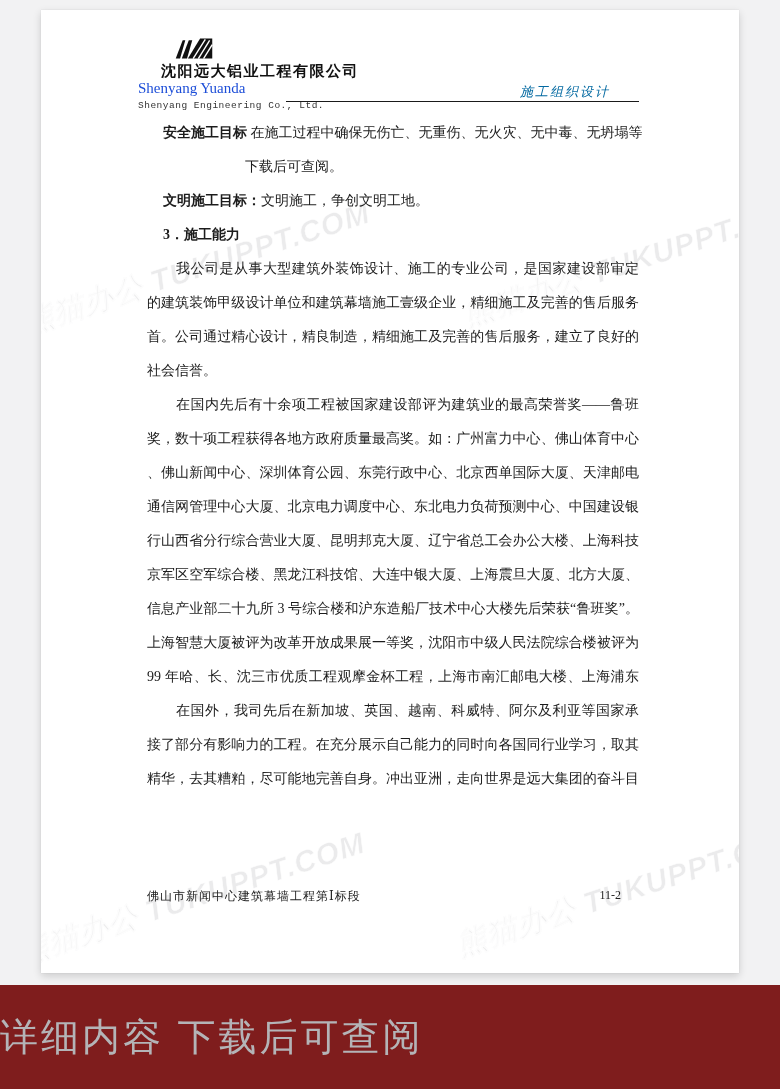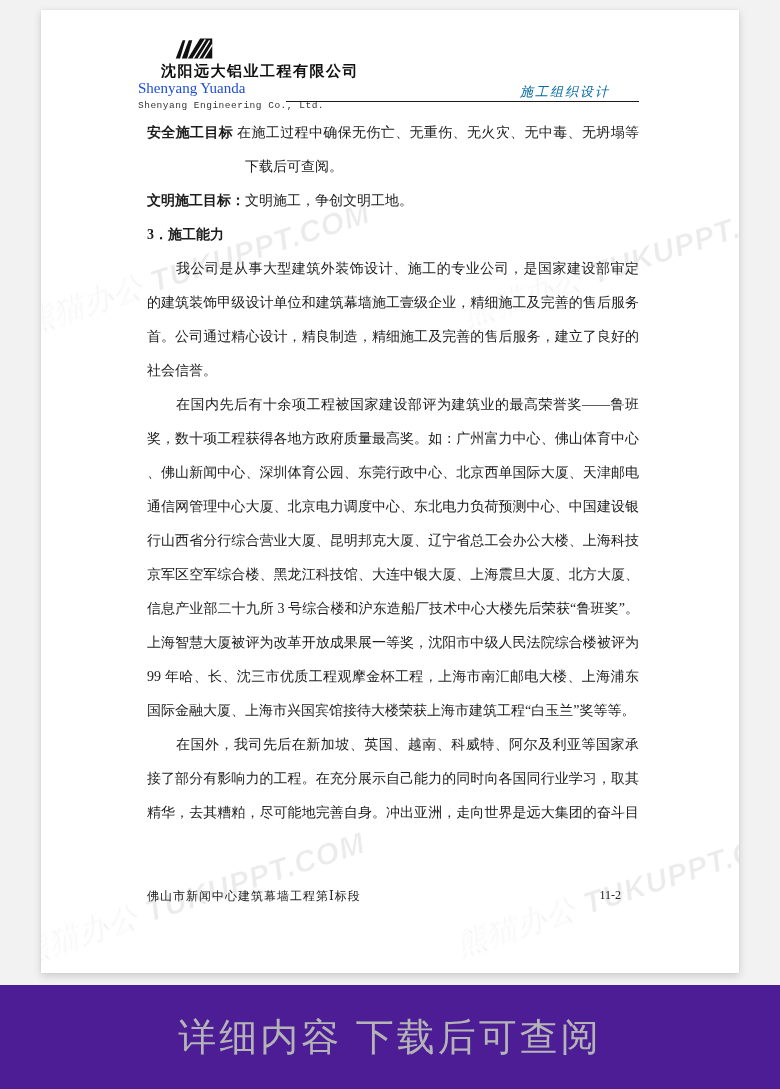--- a/index.html
+++ b/index.html
@@ -67,41 +67,41 @@
   .doc-body {
     position:absolute; left:106px; top:106px; width:492px;
     font-size:14px; color:#1c1c1c;
   }
   .line {
     height:34px; line-height:34px;
     white-space:nowrap;
     text-align:justify;
   }
   .line.fill { text-align-last:justify; }
-  .b { font-weight:bold; }
+  .b { font-weight:bold;margin-left:16px; }
 
   
   .doc-footer {
     position:absolute; left:106px; top:878px; width:492px; height:20px;
     font-size:12px; color:#222;
   }
   .footer-project {
     position:absolute; left:0; top:0;
     letter-spacing:1px;
   }
   .footer-pageno {
     position:absolute; right:18px; top:0;
     font-family:"Liberation Serif","DejaVu Serif",serif;
   }
 
   
   .banner {
     position:absolute; left:0; top:985px; width:780px; height:104px;
-    background:#4c1d95;
-    display:flex; align-items:center; justify-content:center;
+    background:#7f1d1d;
+    display:flex; align-items:center; justify-content:flex-start;
   }
   .banner-text {
     font-family:"Liberation Sans","DejaVu Sans",sans-serif;
     font-size:38px; letter-spacing:3px; color:#b4b4b7;
   }
 </style>
 </head>
 <body>
 
 <div class="stage">
@@ -143,21 +143,20 @@
       <div>
           <div class="line fill">　　在国内先后有十余项工程被国家建设部评为建筑业的最高荣誉奖——鲁班</div>
           <div class="line fill">奖，数十项工程获得各地方政府质量最高奖。如：广州富力中心、佛山体育中心</div>
           <div class="line fill">、佛山新闻中心、深圳体育公园、东莞行政中心、北京西单国际大厦、天津邮电</div>
           <div class="line fill">通信网管理中心大厦、北京电力调度中心、东北电力负荷预测中心、中国建设银</div>
           <div class="line fill">行山西省分行综合营业大厦、昆明邦克大厦、辽宁省总工会办公大楼、上海科技</div>
           <div class="line fill">京军区空军综合楼、黑龙江科技馆、大连中银大厦、上海震旦大厦、北方大厦、</div>
           <div class="line fill">信息产业部二十九所 3 号综合楼和沪东造船厂技术中心大楼先后荣获“鲁班奖”。</div>
           <div class="line fill">上海智慧大厦被评为改革开放成果展一等奖，沈阳市中级人民法院综合楼被评为</div>
           <div class="line fill">99 年哈、长、沈三市优质工程观摩金杯工程，上海市南汇邮电大楼、上海浦东</div>
-          <div class="line">国际金融大厦、上海市兴国宾馆接待大楼荣获上海市建筑工程“白玉兰”奖等等。</div>
         </div>
       <div>
           <div class="line fill">　　在国外，我司先后在新加坡、英国、越南、科威特、阿尔及利亚等国家承</div>
           <div class="line fill">接了部分有影响力的工程。在充分展示自己能力的同时向各国同行业学习，取其</div>
           <div class="line fill">精华，去其糟粕，尽可能地完善自身。冲出亚洲，走向世界是远大集团的奋斗目</div>
         </div>
     </div>
 
     <div class="doc-footer">
       <span class="footer-project">佛山市新闻中心建筑幕墙工程第Ⅰ标段</span>

